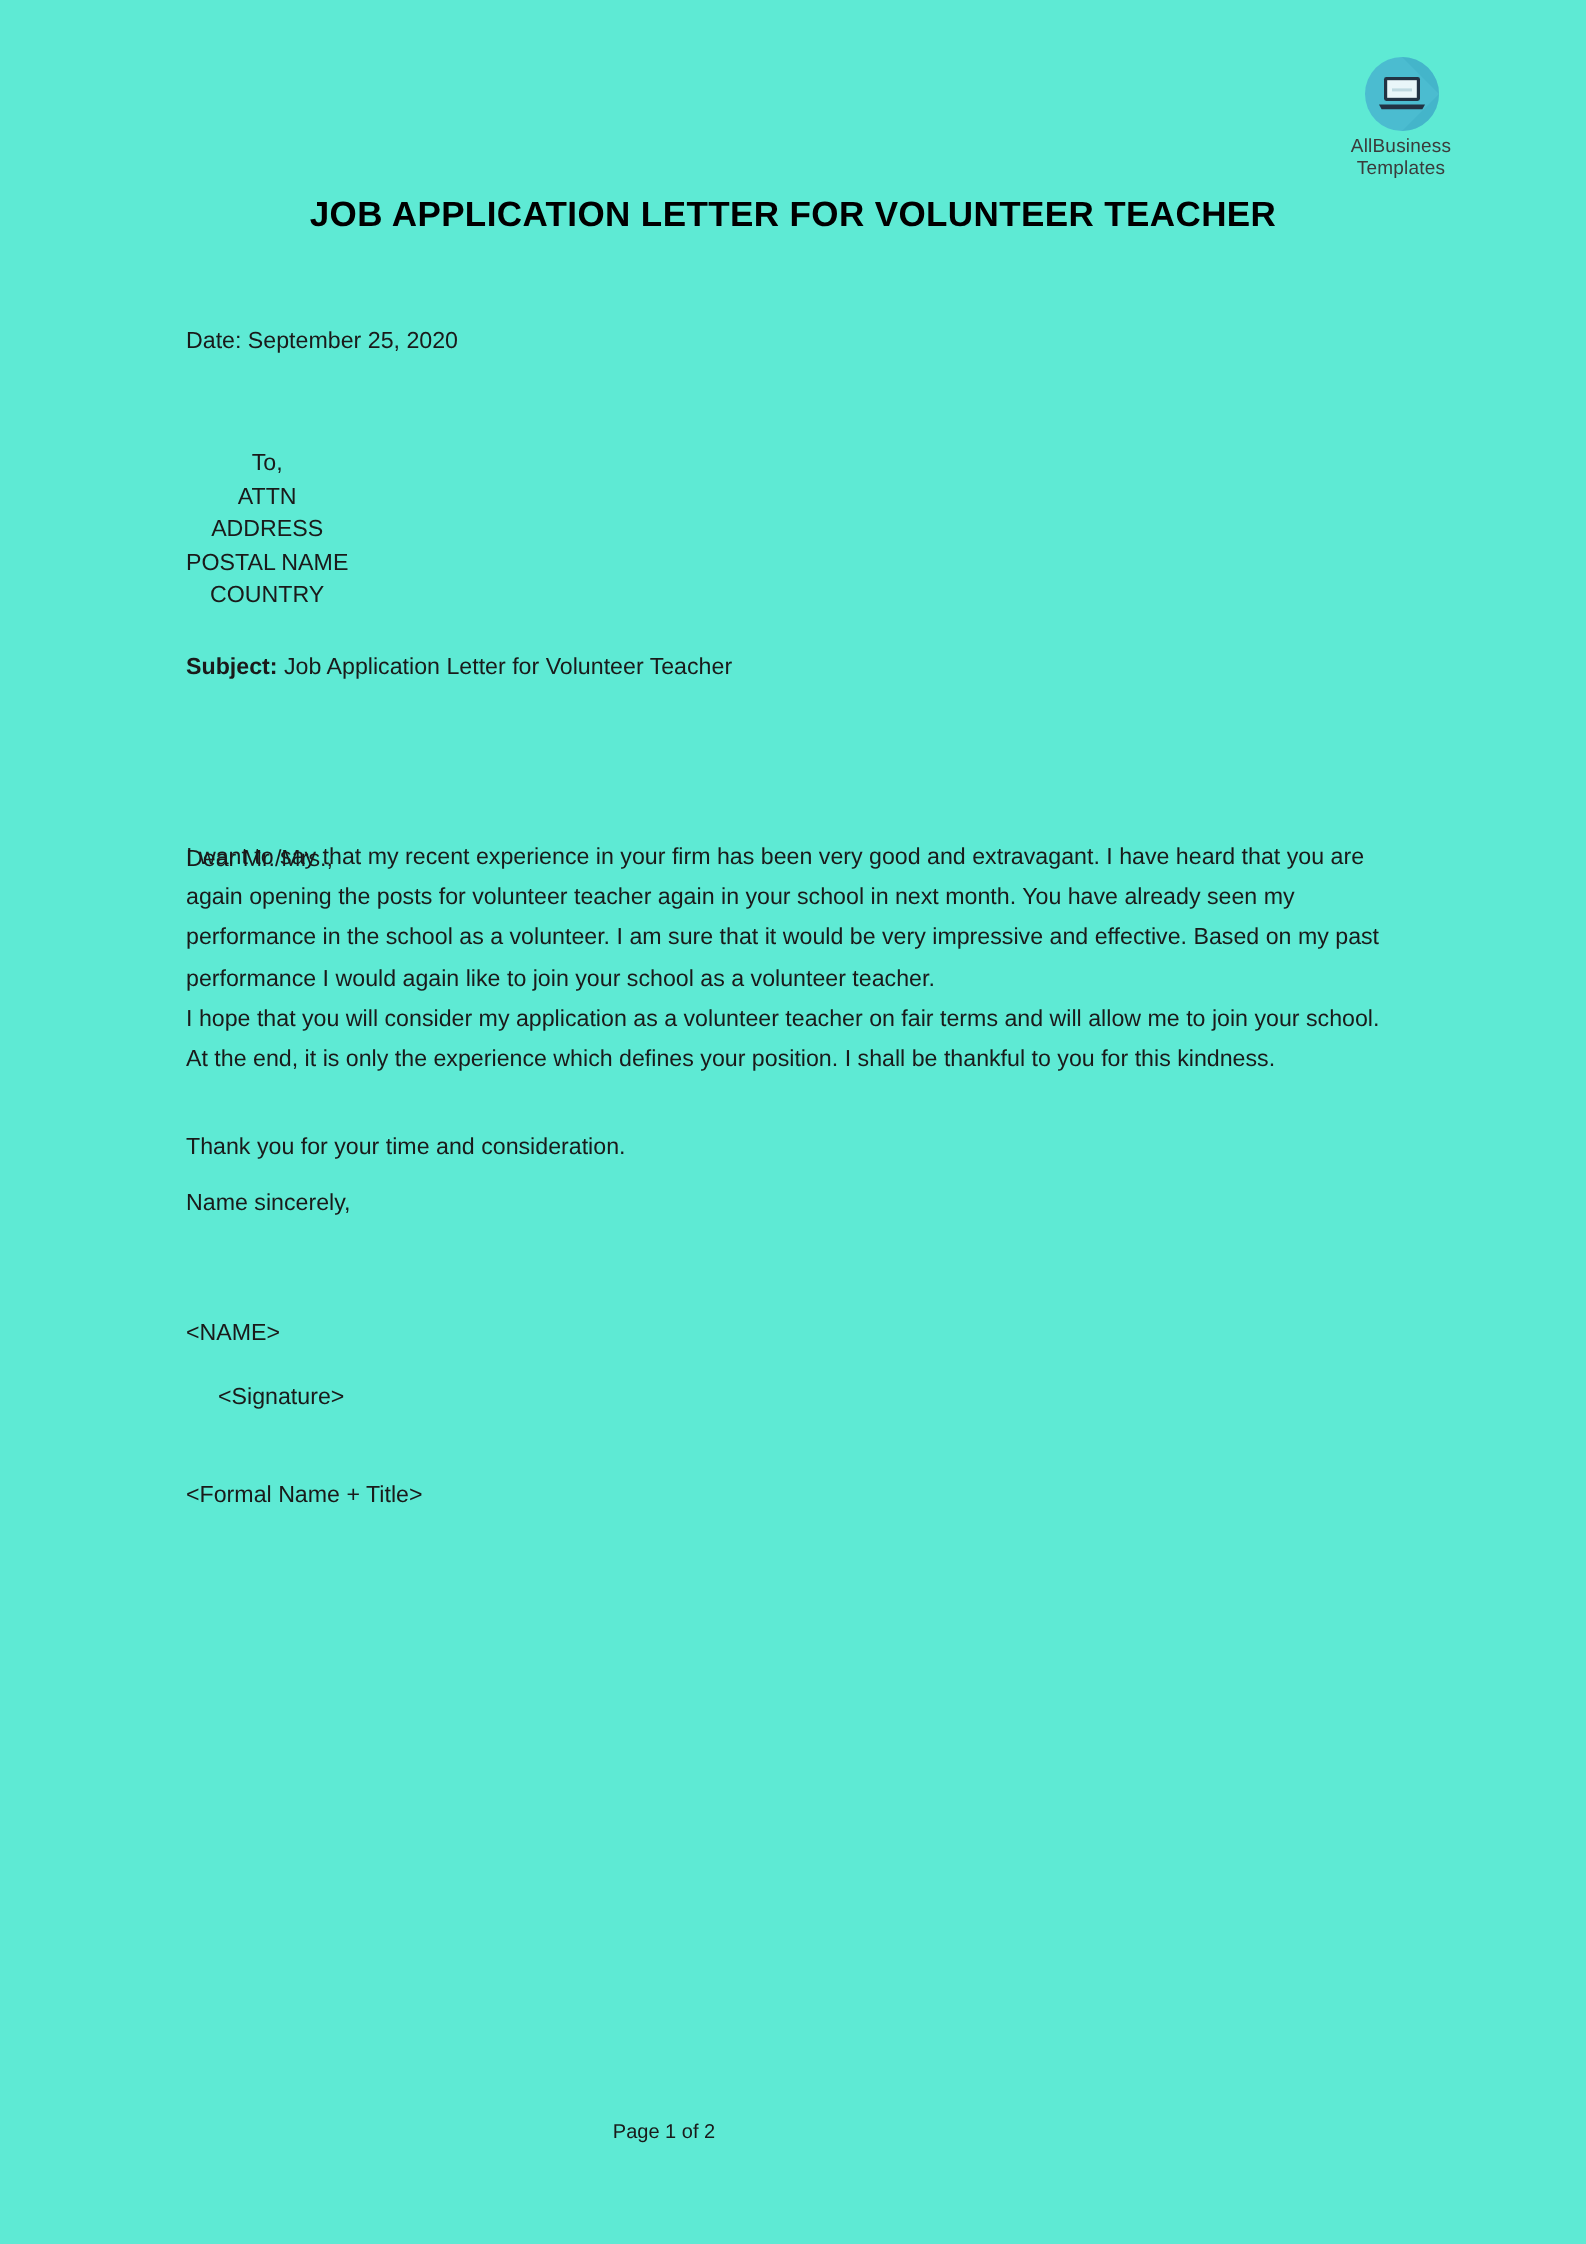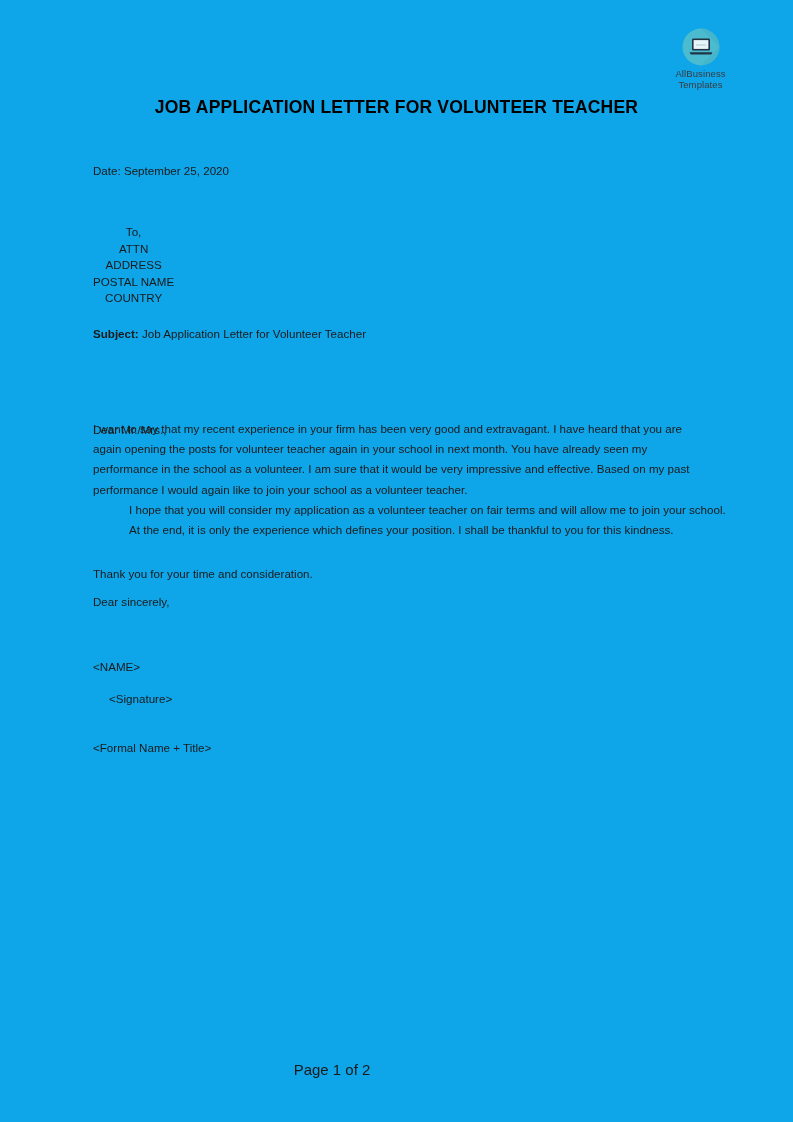--- a/index.html
+++ b/index.html
@@ -13,21 +13,21 @@
     position: relative;
     font-family: "Liberation Sans", sans-serif;
     color: #000000;
     -webkit-font-smoothing: antialiased;
   }
 
   .page {
     position: relative;
     width: 793px;
     height: 1122px;
-    background: #0ea5e9;
+    background: #5eead4;
     overflow: hidden;
   }
 
   
   .logo-block {
     position: absolute;
     top: 28px;
     right: 45px;
     width: 95px;
     text-align: center;
@@ -101,36 +101,36 @@
   }
 
   .para {
     position: absolute;
     left: 0;
     width: 606px;
     text-align: left;
     line-height: 20.2px;
   }
   .para-1 { top: 419px; }
-  .para-2 { top: 500px; margin-left: 36px; }
+  .para-2 { top: 500px; }
   .para-3 { top: 564px; }
   .para-4 { top: 592px; }
 
   .sig-name      { position: absolute; top: 657px;  left: 0; }
   .sig-signature { position: absolute; top: 689px;  left: 16px; text-align: right; }
   .sig-formal    { position: absolute; top: 738px;  left: 0; }
 
   
   .footer {
     position: absolute;
     top: 1061px;
     left: 0;
     width: 664px;
     text-align: center;
-    font-size: 15px;
+    font-size: 10px;
     color: #1a1a1a;
   }
 </style>
 </head>
 <body>
 
 <div class="page">
 
   <div class="logo-block">
     <div class="logo-circle">
@@ -163,21 +163,21 @@
       <div>COUNTRY</div>
     </div>
 
     <div class="subject-line"><span class="subject-label">Subject:</span><span> </span><span>Job Application Letter for Volunteer Teacher</span></div>
 
     <div class="salutation">Dear Mr./Mrs.,</div>
 
     <div class="para para-1">I want to say that my recent experience in your firm has been very good and extravagant. I have heard that you are again opening the posts for volunteer teacher again in your school in next month. You have already seen my performance in the school as a volunteer. I am sure that it would be very impressive and effective. Based on my past performance I would again like to join your school as a volunteer teacher.</div>
     <div class="para para-2">I hope that you will consider my application as a volunteer teacher on fair terms and will allow me to join your school. At the end, it is only the experience which defines your position. I shall be thankful to you for this kindness.</div>
     <div class="para para-3">Thank you for your time and consideration.</div>
-    <div class="para para-4">Dear sincerely,</div>
+    <div class="para para-4">Name sincerely,</div>
 
     <div class="sig-name">&lt;NAME&gt;</div>
     <div class="sig-signature">&lt;Signature&gt;</div>
     <div class="sig-formal">&lt;Formal Name + Title&gt;</div>
 
   </div>
 
   <div class="footer">Page 1 of 2</div>
 
 </div>

